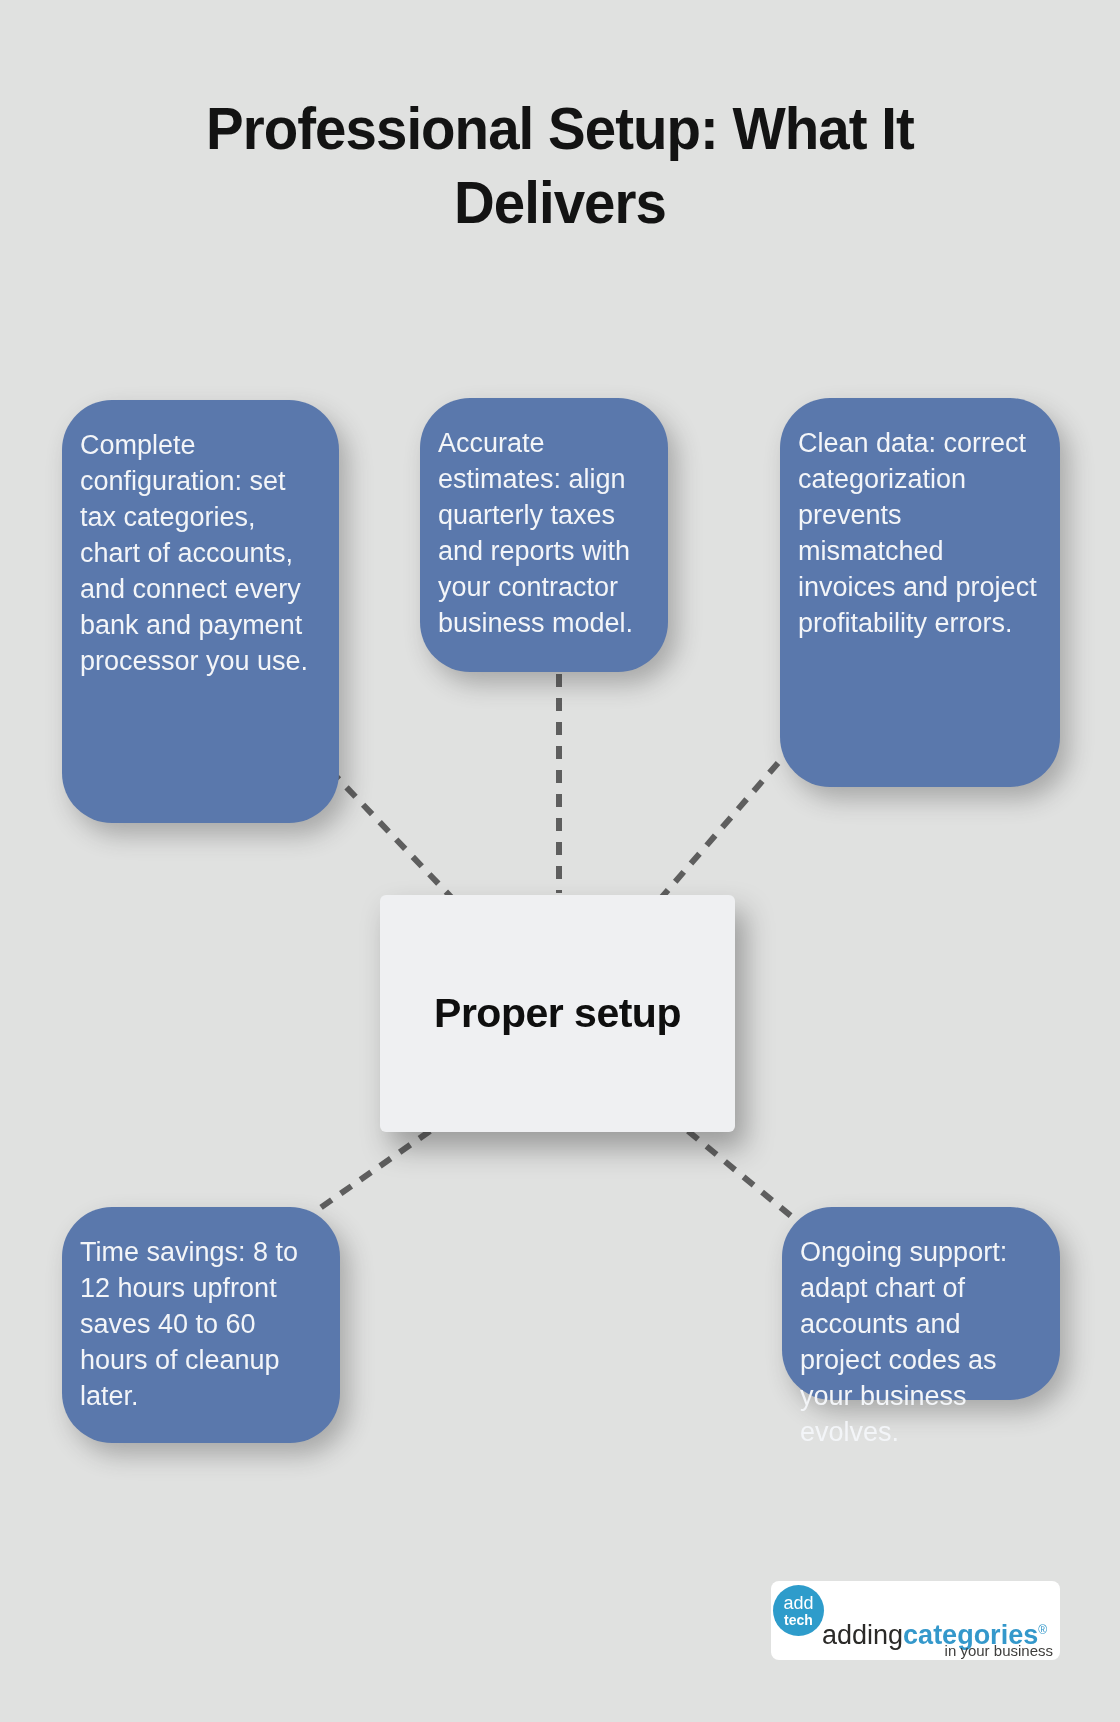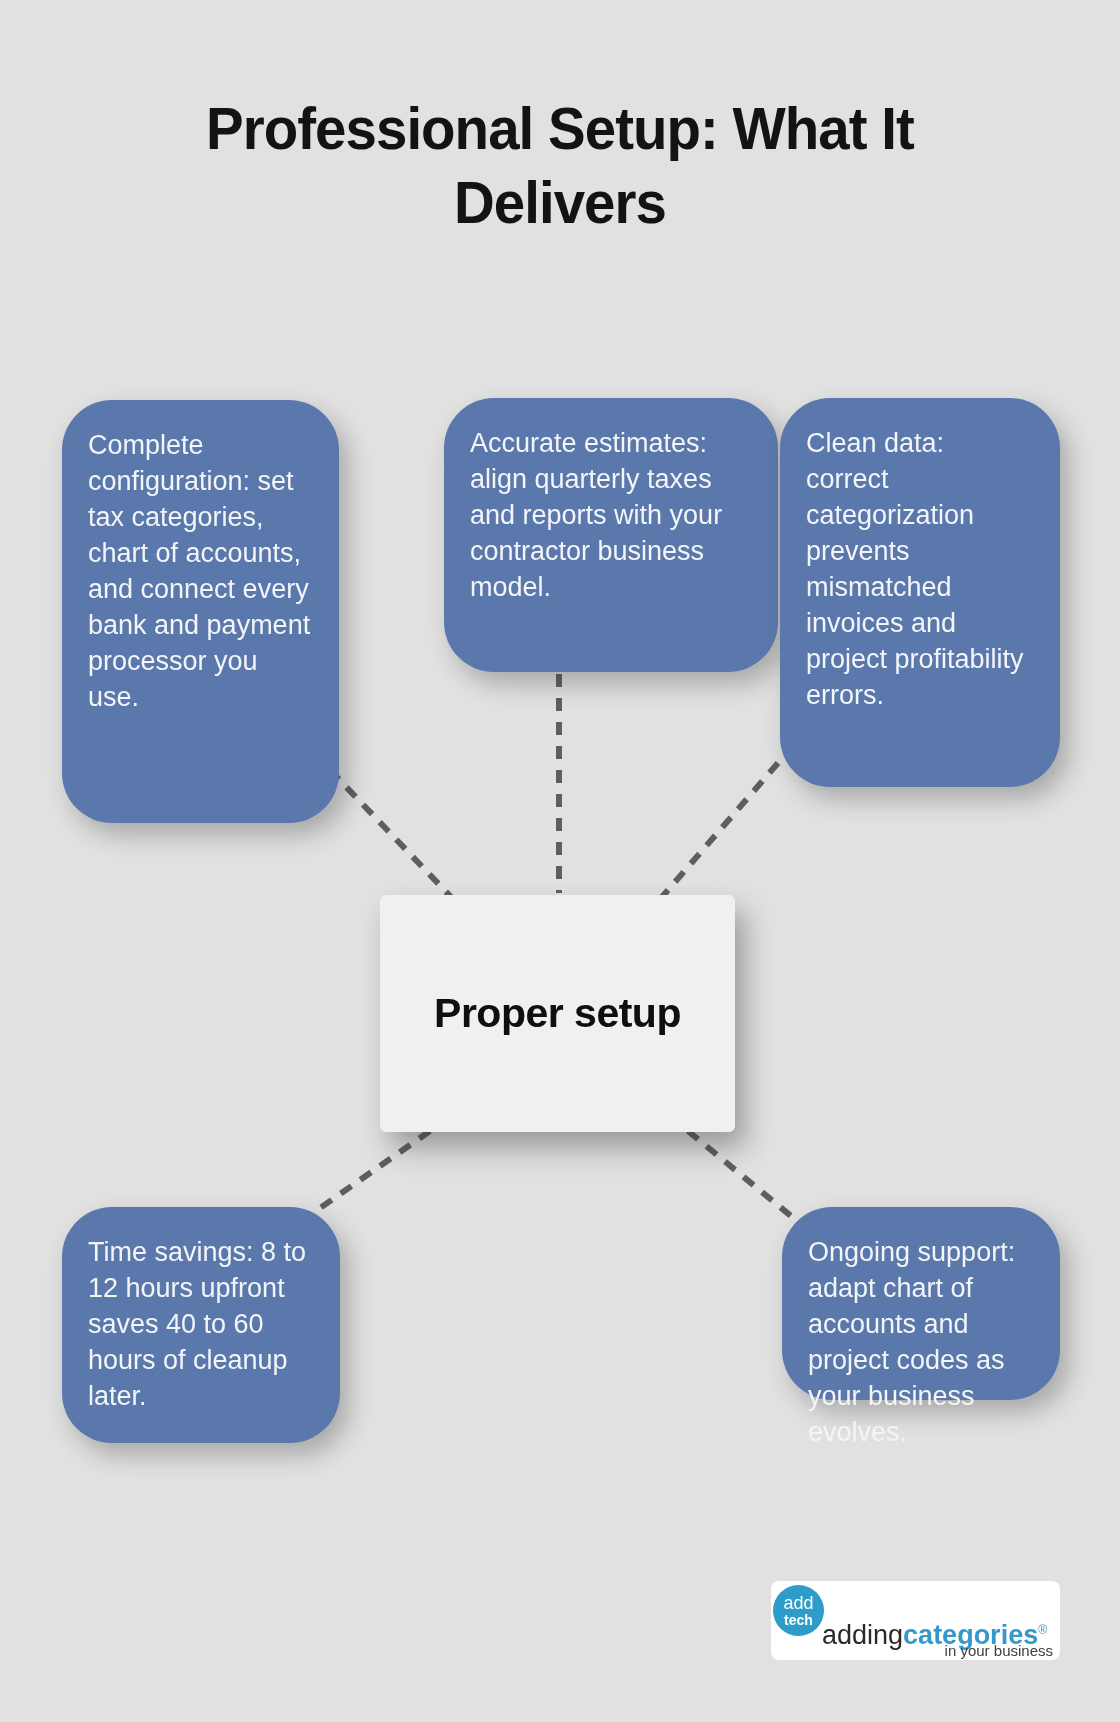--- a/index.html
+++ b/index.html
@@ -31,25 +31,25 @@
     left: 0; top: 0;
   }
   .node {
     position: absolute;
     box-sizing: border-box;
     background: #5a78ac;
     border-radius: 50px;
     color: #f3f5f8;
     font-size: 27px;
     line-height: 36px;
-    padding: 27px 26px;
+    padding: 27px 18px;
     box-shadow: 9px 12px 24px rgba(55,55,55,0.33);
   }
   .node-1 { left: 62px;  top: 400px;  width: 277px; height: 423px; }
-  .node-2 { left: 420px; top: 398px;  width: 334px; height: 274px; margin-left: 24px; }
+  .node-2 { left: 420px; top: 398px;  width: 248px; height: 274px; }
   .node-3 { left: 780px; top: 398px;  width: 280px; height: 389px; }
   .node-4 { left: 62px;  top: 1207px; width: 278px; height: 236px; }
   .node-5 { left: 782px; top: 1207px; width: 278px; height: 193px; }
   .center-node {
     position: absolute;
     left: 380px; top: 895px;
     width: 355px; height: 237px;
     background: #eff0f2;
     border-radius: 6px;
     box-shadow: 10px 16px 28px rgba(50,50,50,0.4);

